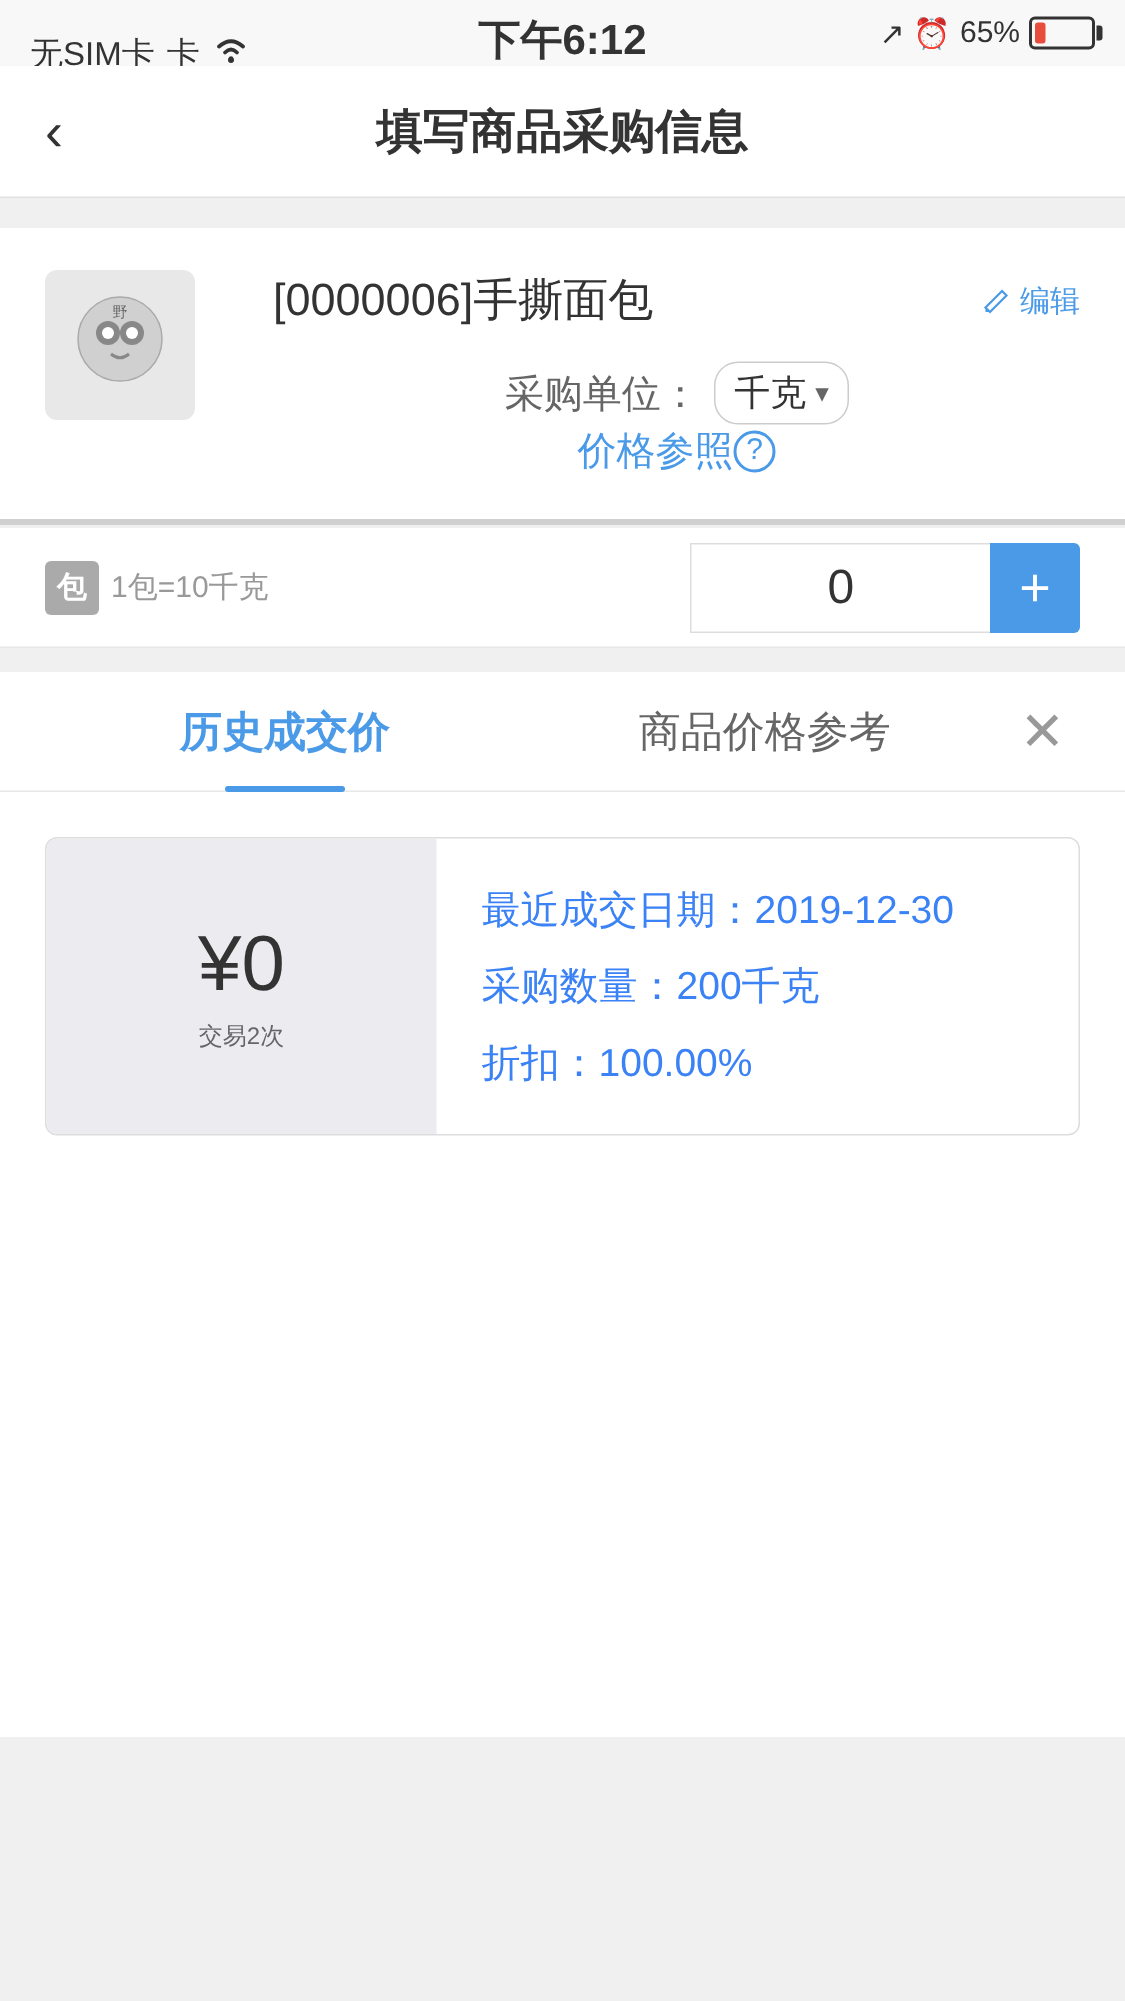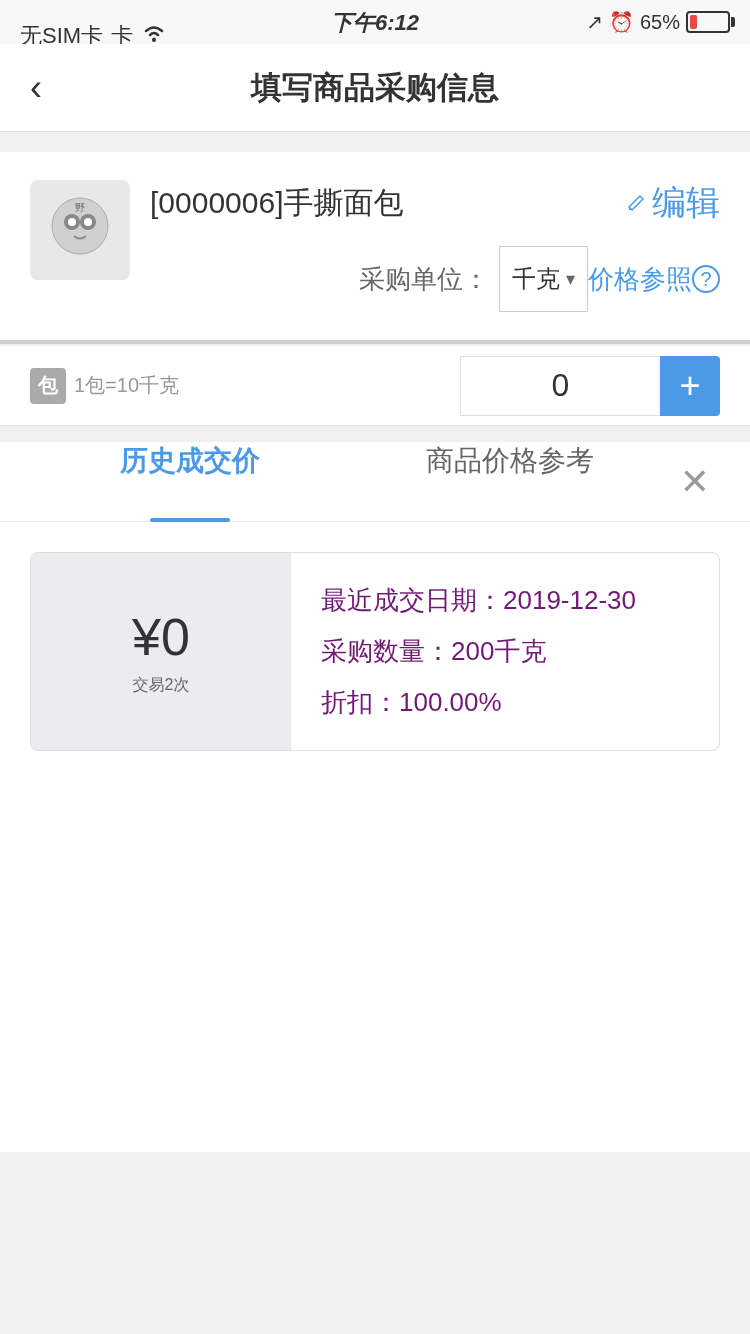--- a/index.html
+++ b/index.html
@@ -26,28 +26,27 @@
     }
     .status-left {
       display: flex;
       align-items: center;
       gap: 8px;
       font-size: 22px;
       color: #333;
       margin-top: 27px;
     }
     .status-time {
-      font-size: 22px;
+      font-size: 28px;
       font-weight: 600;
       color: #333;
       position: absolute;
       left: 50%;
       transform: translateX(-50%);
       top: 8px;
-      font-style: italic;
     }
     .status-right {
       display: flex;
       align-items: center;
       gap: 6px;
       font-size: 20px;
       color: #333;
     }
     .battery-icon {
       width: 44px;
@@ -119,56 +118,58 @@
       align-items: center;
       justify-content: center;
       flex-shrink: 0;
     }
     .product-image-icon {
       font-size: 36px;
       color: #999;
     }
     .product-info {
       flex: 1;
+      margin-left: 32px;
     }
     .product-header {
       display: flex;
       justify-content: space-between;
       align-items: center;
       margin-bottom: 20px;
     }
     .product-name {
       font-size: 30px;
       font-weight: 500;
       color: #333;
     }
     .edit-btn {
-      font-size: 34px;
+      font-size: 20px;
       color: #4a9ae8;
       display: flex;
       align-items: center;
       gap: 6px;
       cursor: pointer;
     }
     .product-unit-row {
       display: flex;
       align-items: center;
       justify-content: flex-end;
+      flex-direction: column;
     }
     .unit-label {
       font-size: 26px;
       color: #666;
       display: flex;
       align-items: center;
       gap: 10px;
     }
     .unit-select {
       border: 1px solid #ccc;
-      border-radius: 0;
-      padding: 16px 12px;
+      border-radius: 16px;
+      padding: 4px 12px;
       font-size: 24px;
       color: #333;
       background: #fff;
       display: flex;
       align-items: center;
       gap: 6px;
     }
     .price-ref {
       font-size: 26px;
       color: #4a9ae8;
@@ -255,21 +256,21 @@
       height: 80px;
       position: relative;
     }
     .tab-item {
       flex: 1;
       text-align: center;
       font-size: 28px;
       color: #666;
       height: 80px;
       display: flex;
-      align-items: flex-start;
+      align-items: center;
       justify-content: center;
       cursor: pointer;
       position: relative;
     }
     .tab-item.active {
       color: #4a9ae8;
       font-weight: 600;
     }
     .tab-item.active::after {
       content: '';
@@ -320,21 +321,21 @@
     }
     .transaction-right {
       flex: 1;
       padding: 30px 30px;
       display: flex;
       flex-direction: column;
       gap: 16px;
     }
     .transaction-detail-row {
       font-size: 26px;
-      color: #701a75;
+      color: #3b82f6;
     }
 
     
     .content-area {
       background: #ffffff;
       min-height: 600px;
     }
   </style>
 </head>
 <body>

